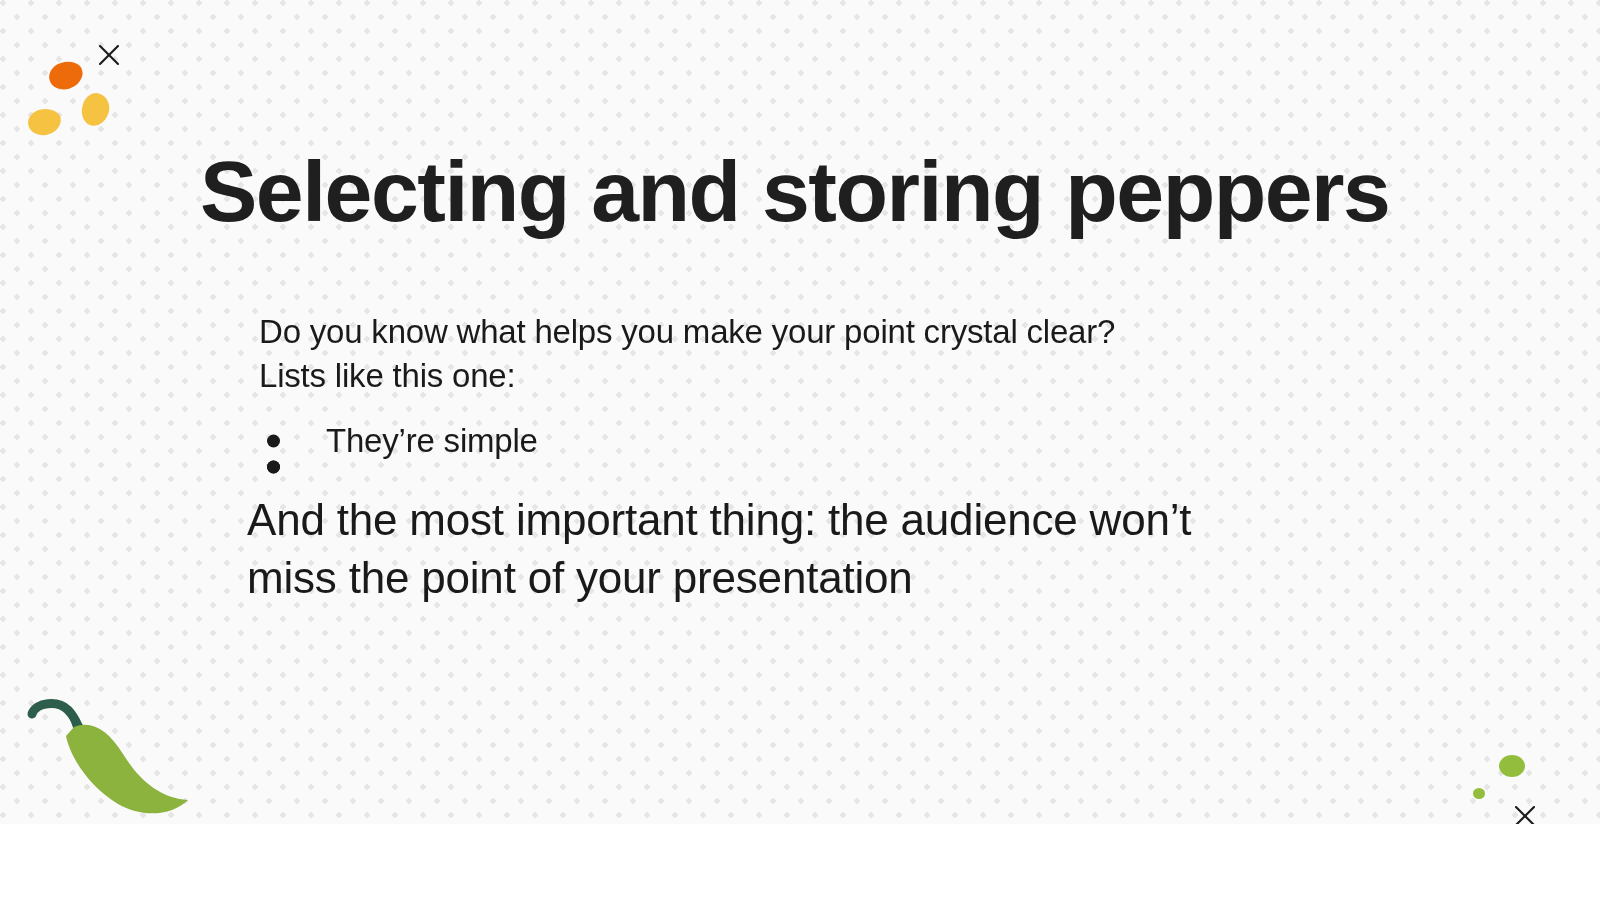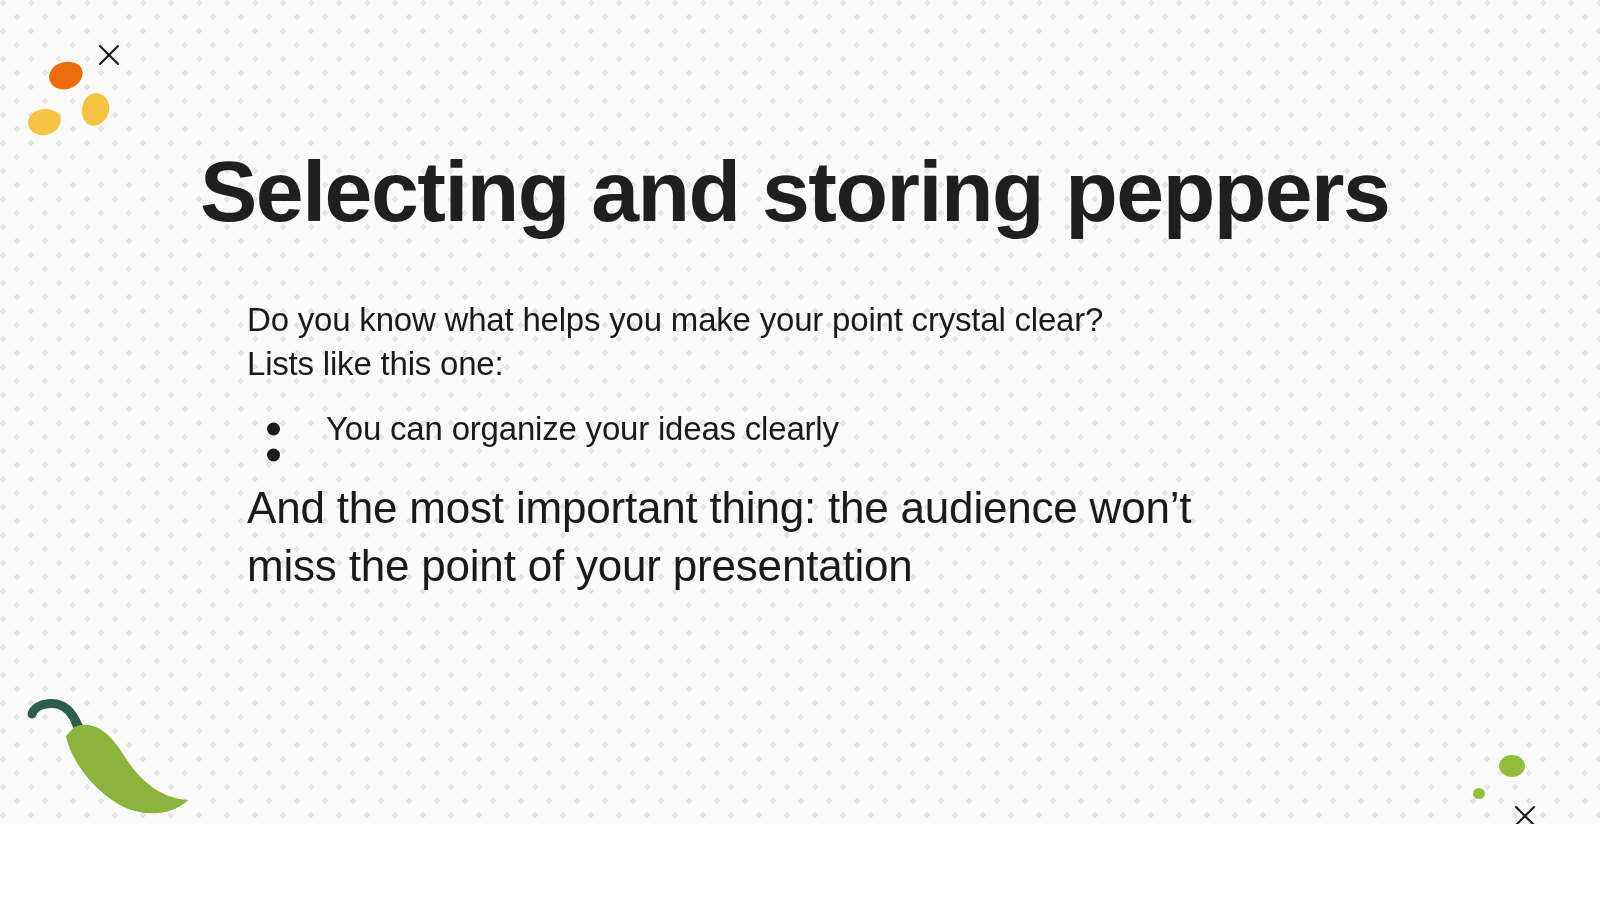--- a/index.html
+++ b/index.html
@@ -43,21 +43,21 @@
     position: absolute;
     left: 247px;
     top: 298px;
     width: 1060px;
     color: #1a1a1a;
   }
   .lead {
     font-size: 33px;
     line-height: 1.32;
     letter-spacing: -0.2px;
-    margin: 0;
+    margin: 12px;
     white-space: pre-line;
   }
   .bullet-list {
     list-style: none;
     margin: 22px 0 0 0;
     padding: 0;
   }
   .bullet-list li {
     position: relative;
     font-size: 33px;
@@ -149,21 +149,24 @@
 
   <h1 class="title">Selecting and storing peppers</h1>
 
   <div class="body-block">
     <p class="lead">Do you know what helps you make your point crystal clear?
 Lists like this one:</p>
 
     <ul class="bullet-list">
       <li>
         <span class="bullet-dot"></span>
-        <span>You can organize your ideas clearly</span>
+        <span>They’re simple</span>
+      </li>
+      <li>
+        <span class="bullet-dot"></span>
       </li>
       <li>
         <span class="bullet-dot"></span>
       </li>
     </ul>
 
     <p class="closing">And the most important thing: the audience won’t miss the point of your presentation</p>
   </div>
 
   <span class="pepper">

